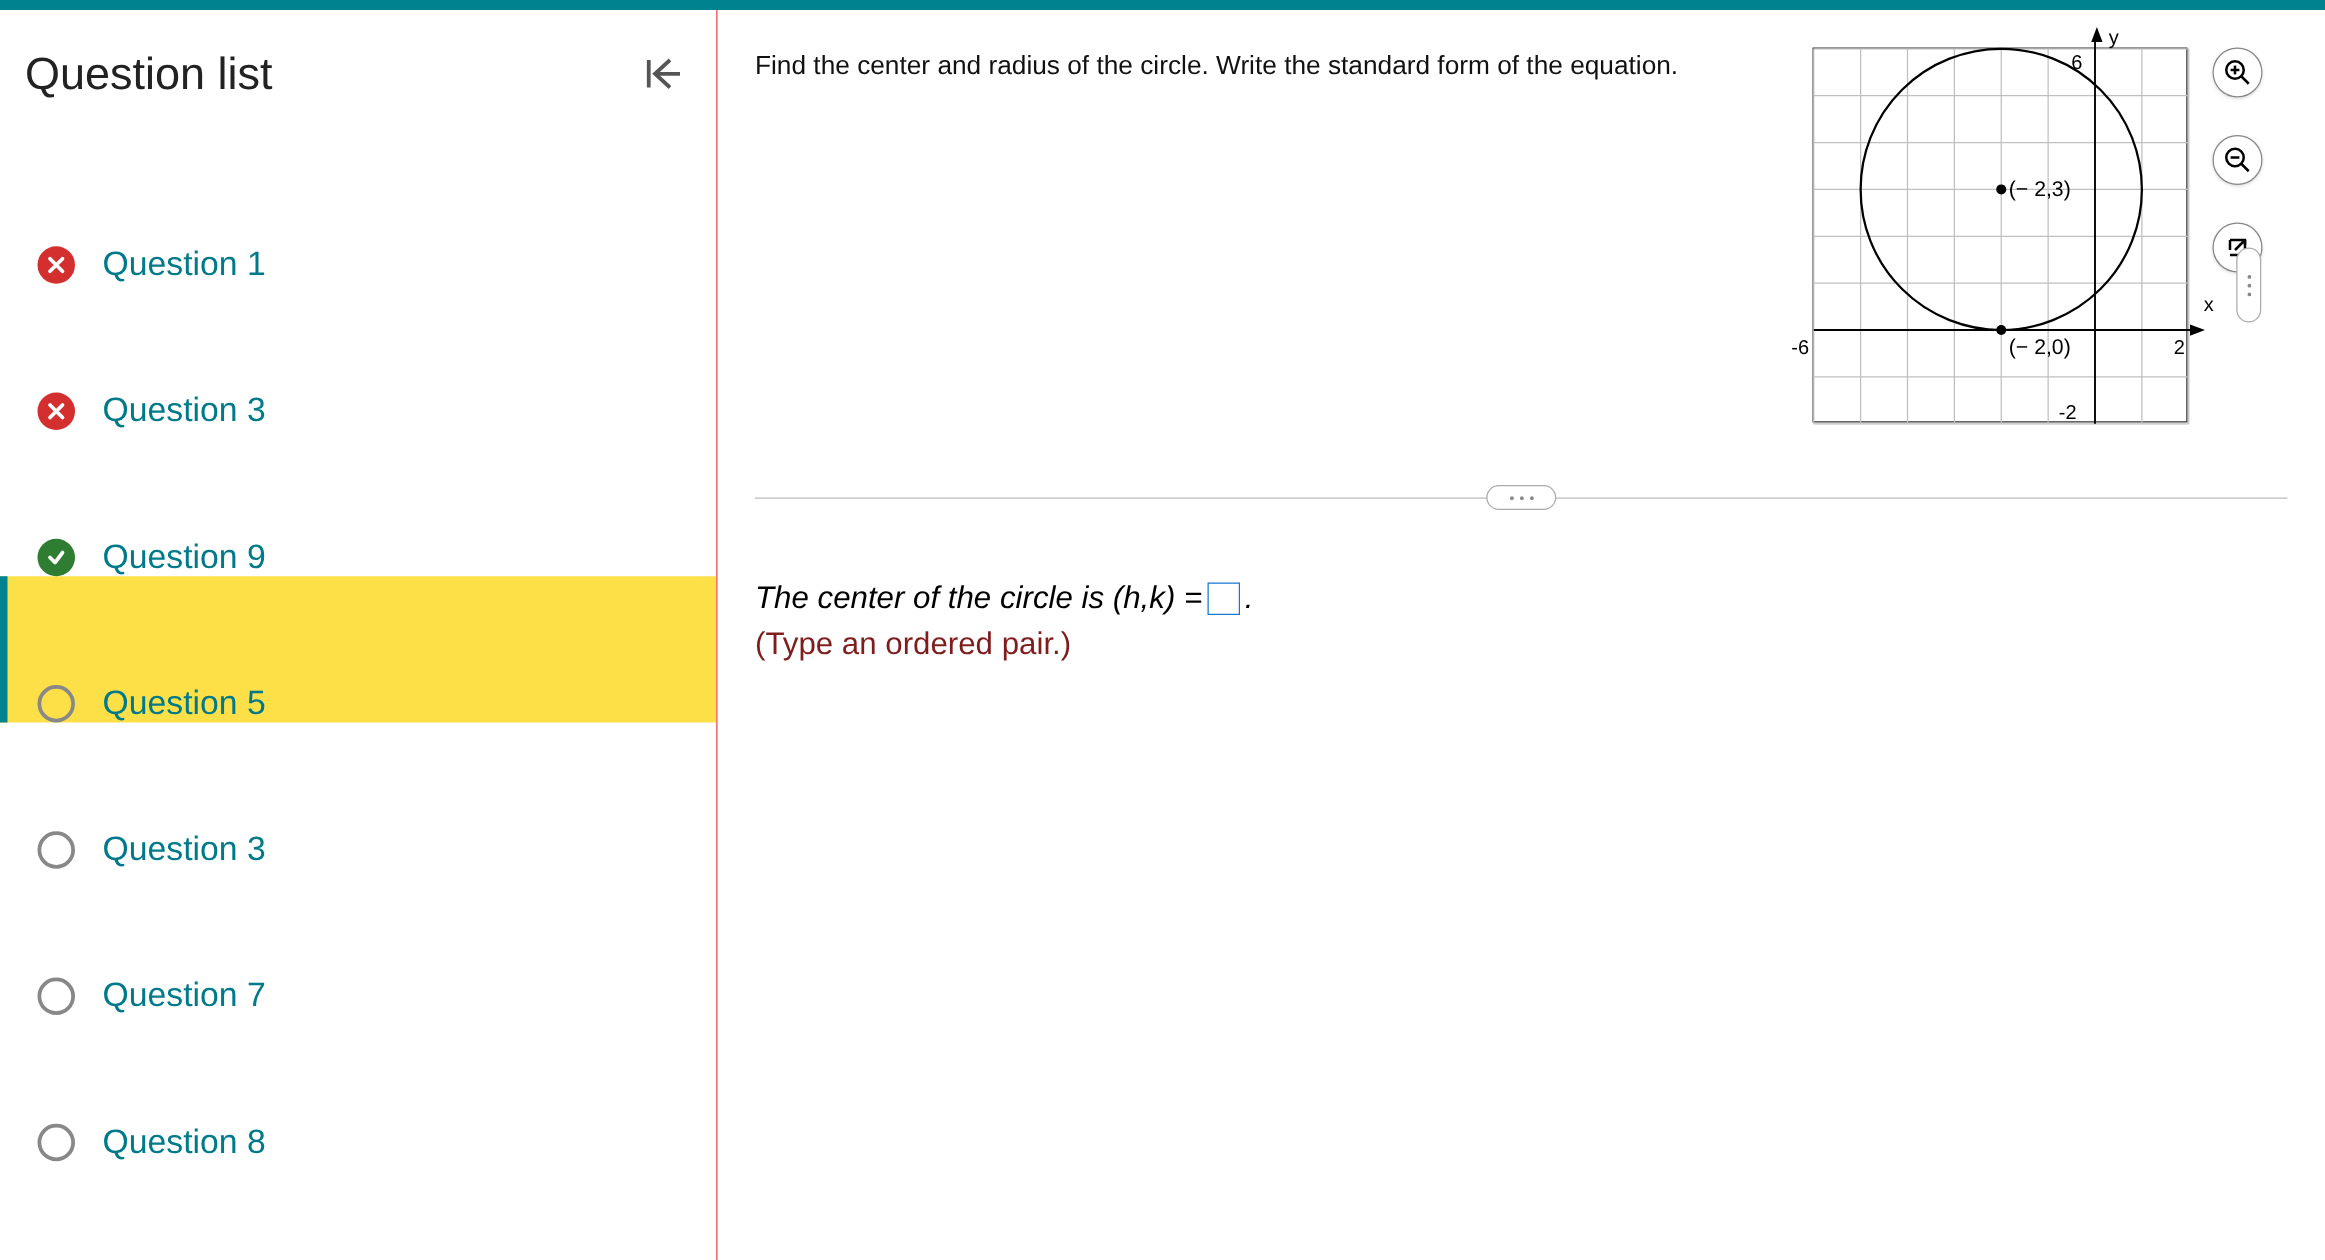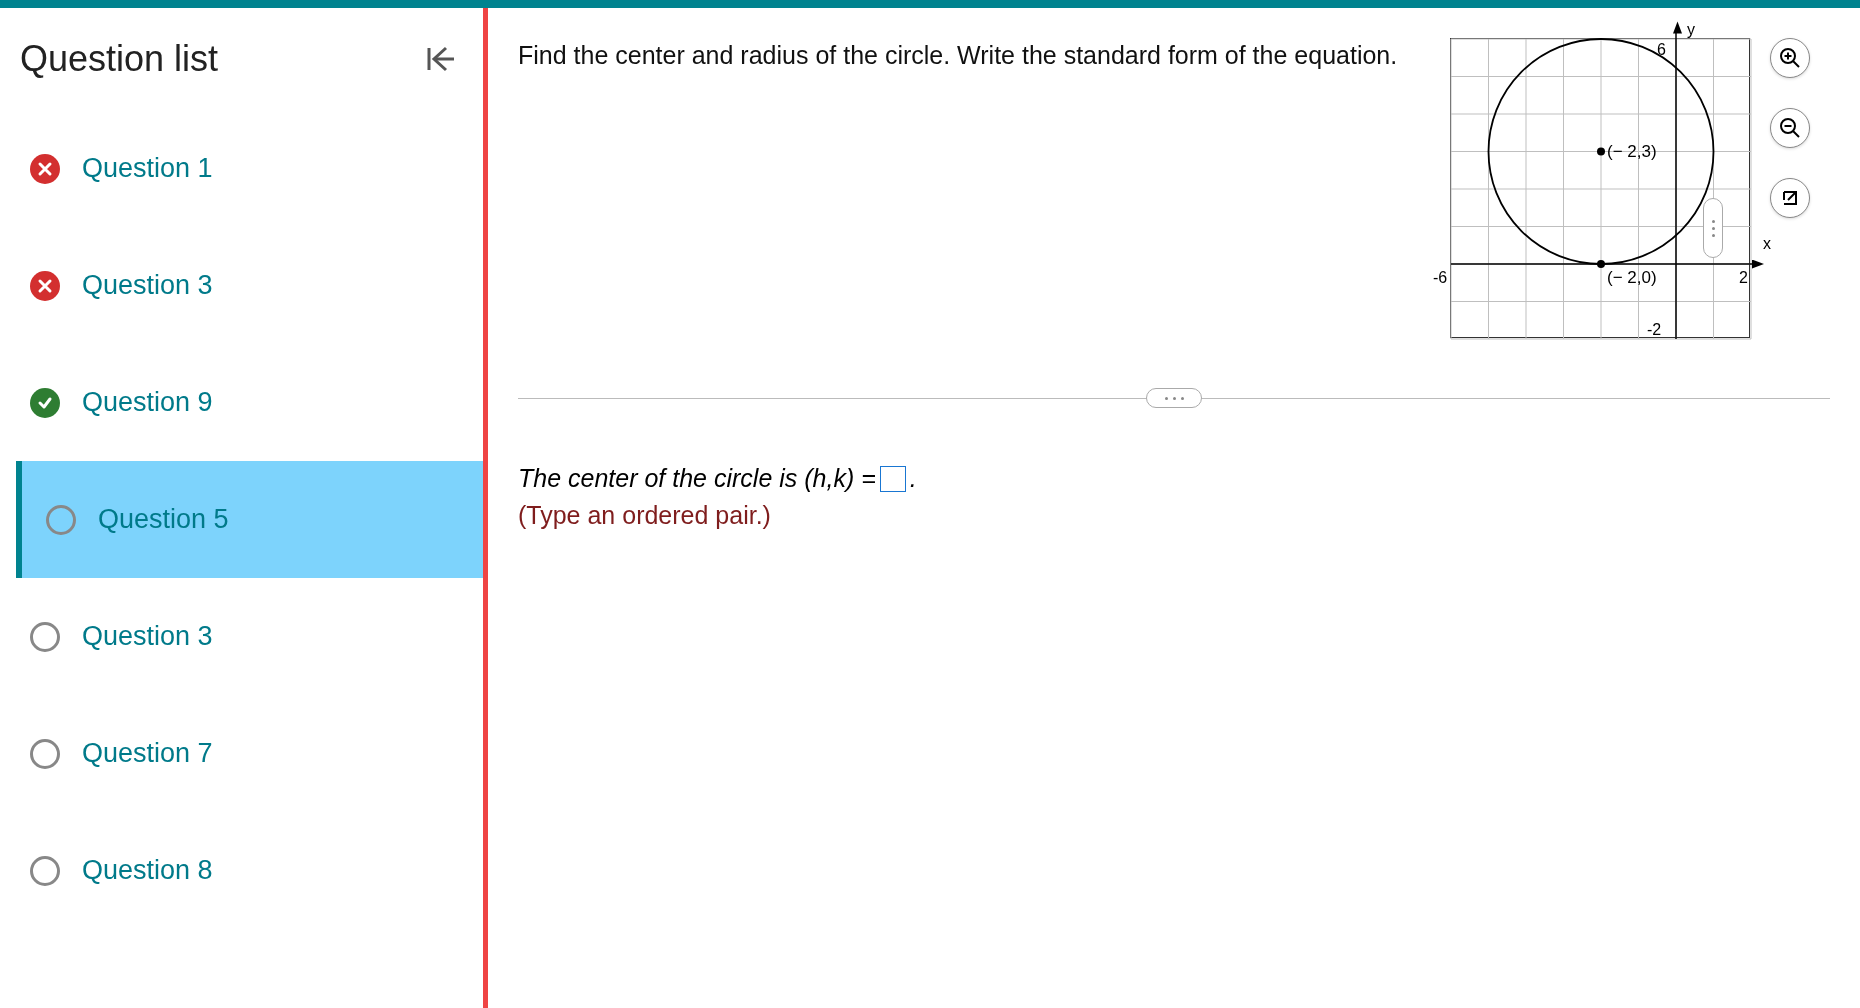--- a/index.html
+++ b/index.html
@@ -14,22 +14,22 @@
 }
 .topbar {
   height: 8px;
   background: #00838f;
 }
 .main {
   display: flex;
   height: calc(100% - 8px);
 }
 .sidebar {
-  width: 488px;
-  border-right: 5px solid #ef4444;
+  width: 574px;
+  border-right: 1px solid #ef4444;
   overflow-y: auto;
 }
 .sidebar-header {
   display: flex;
   align-items: center;
   justify-content: space-between;
   padding: 30px 24px 30px 20px;
 }
 .sidebar-title {
   font-size: 36px;
@@ -41,30 +41,29 @@
   height: 36px;
   display: flex;
   align-items: center;
   justify-content: center;
   color: #555;
   cursor: pointer;
 }
 .qlist { list-style: none; }
 .qitem {
   display: flex;
-  align-items: center;
+  align-items: flex-end;
   padding: 0 24px;
   height: 117px;
   cursor: pointer;
   border-left: 6px solid transparent;
 }
 .qitem.active {
-  background: #7dd3fc;
+  background: #fde047;
   border-left-color: #00838f;
-  margin-left: 16px;
 }
 .qicon {
   width: 30px;
   height: 30px;
   border-radius: 50%;
   display: flex;
   align-items: center;
   justify-content: center;
   margin-right: 22px;
   flex: 0 0 30px;
@@ -86,21 +85,21 @@
   flex: 1;
   position: relative;
   padding: 30px 30px 0 30px;
 }
 .problem-row {
   display: flex;
   align-items: flex-start;
 }
 .problem-text {
   flex: 1;
-  font-size: 25px;
+  font-size: 21px;
   line-height: 1.4;
   color: #111;
   padding-right: 23px;
 }
 .graph-area {
   position: relative;
   width: 380px;
   display: flex;
   align-items: flex-start;
 }

